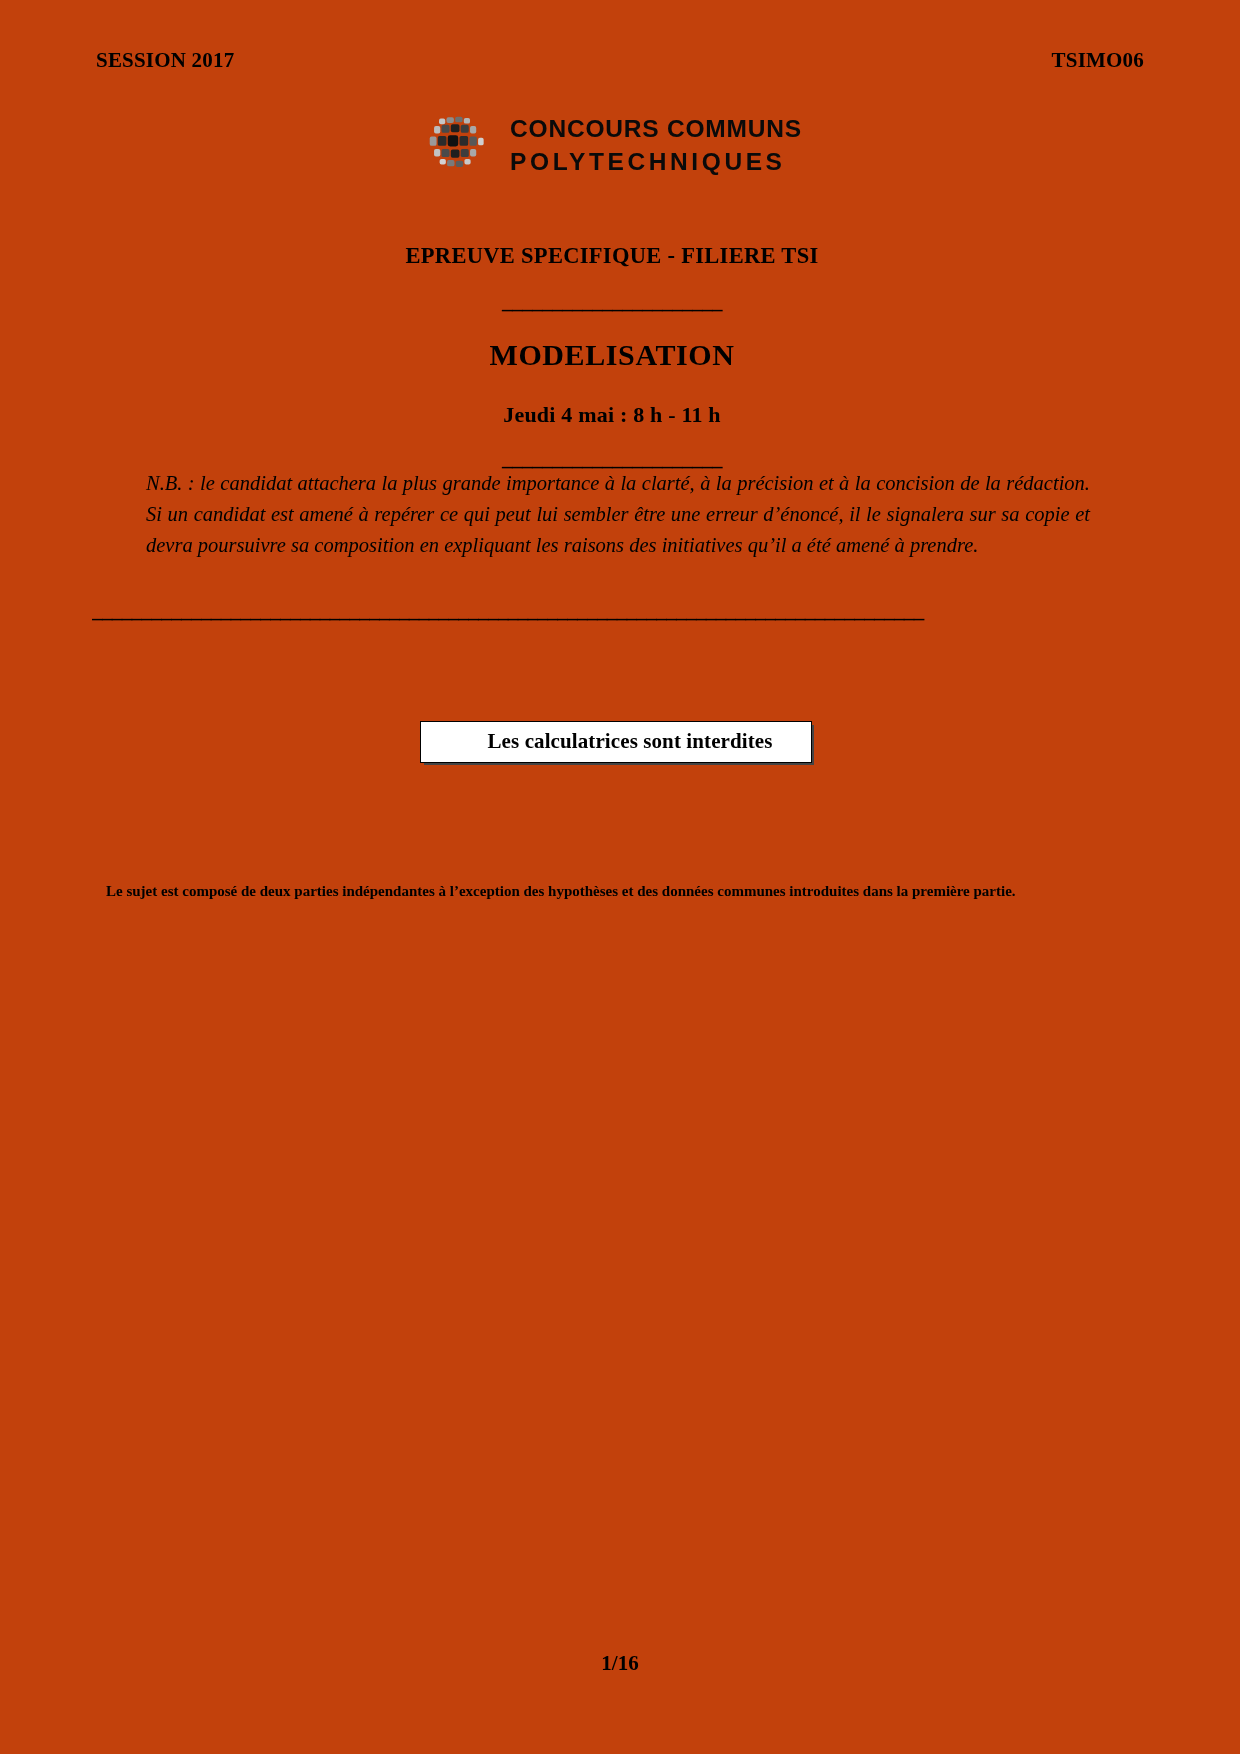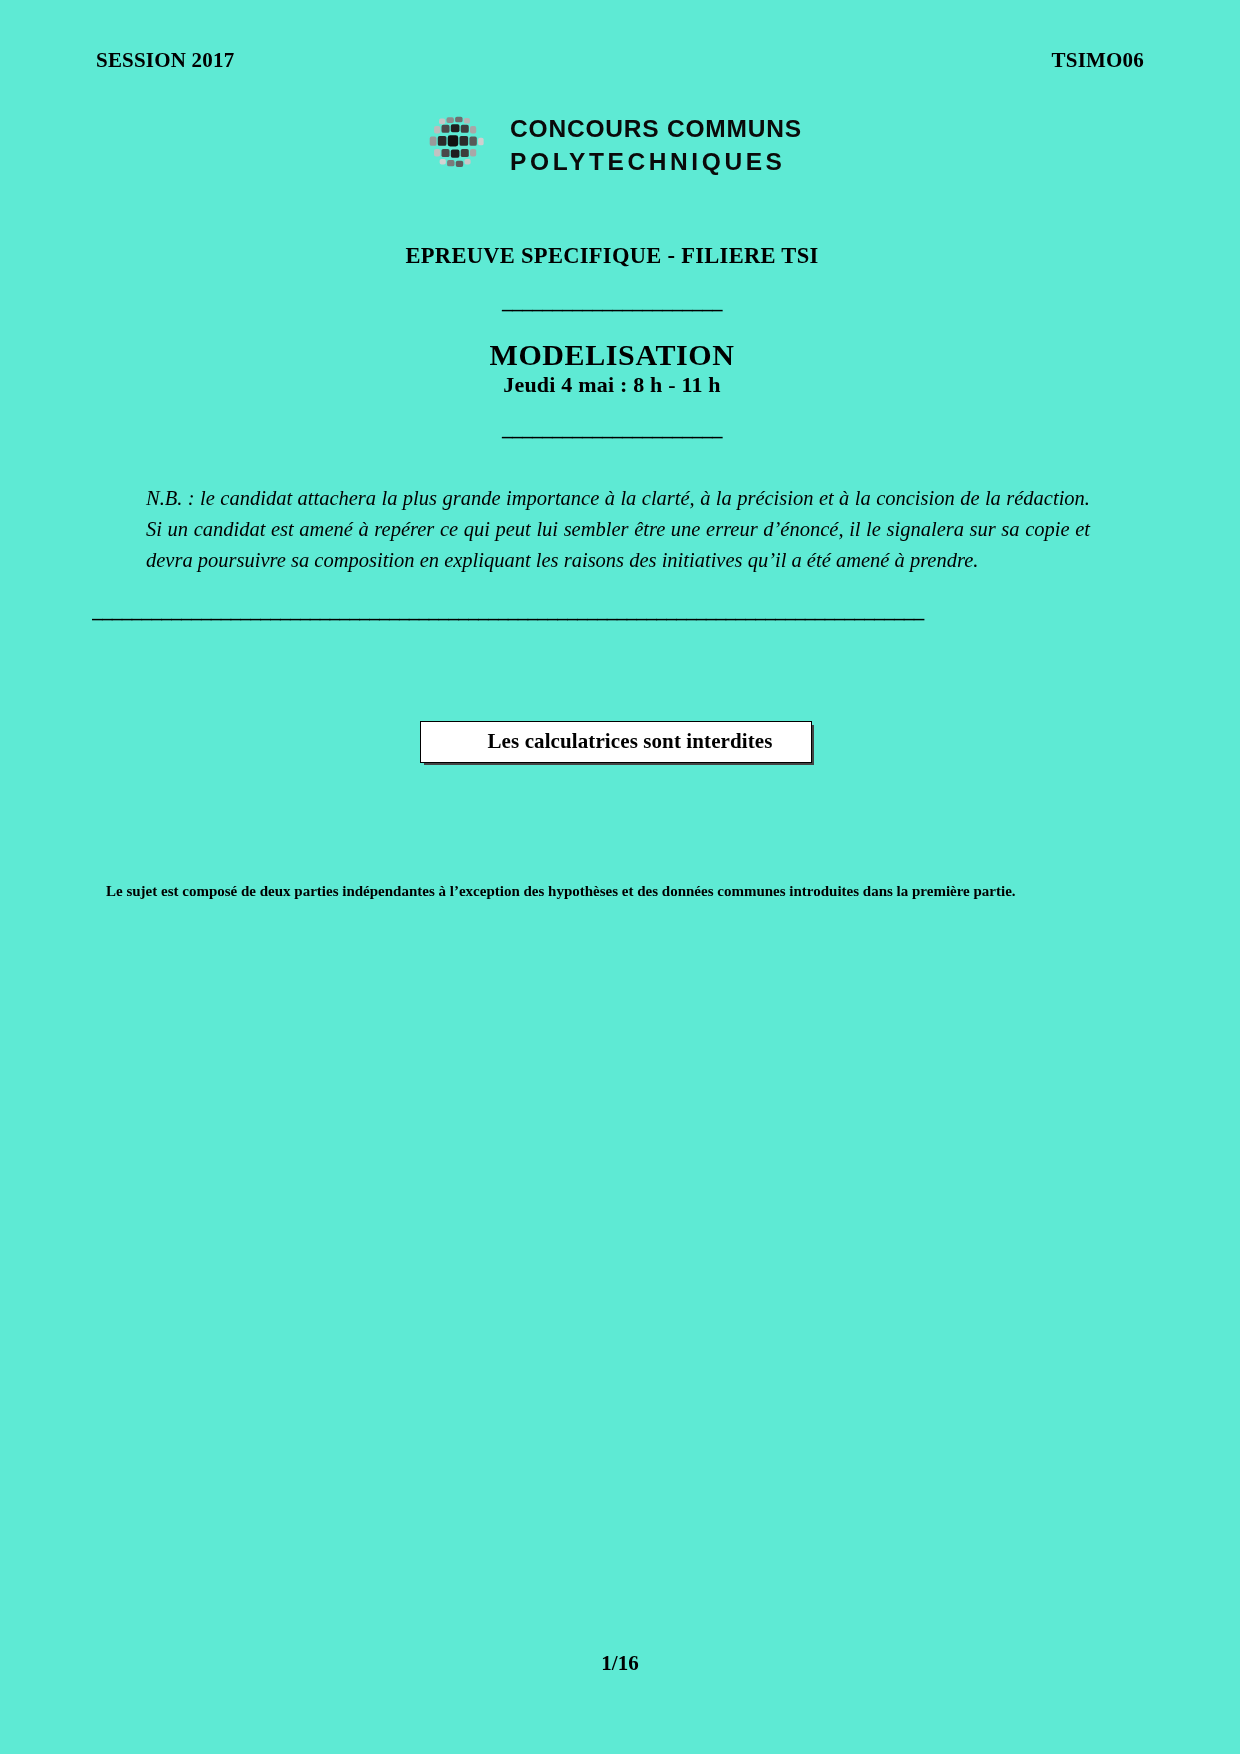--- a/index.html
+++ b/index.html
@@ -9,21 +9,21 @@
   }
   body {
     font-family: "Liberation Serif", "DejaVu Serif", serif;
     color: #000000;
   }
   .page {
     position: relative;
     width: 1240px;
     height: 1754px;
     margin: 0 auto;
-    background: #5eead4;
+    background: #c2410c;
     overflow: hidden;
     box-sizing: border-box;
   }
 
   
   .runhead {
     position: absolute;
     top: 48px;
     left: 96px;
     right: 96px;
@@ -91,36 +91,36 @@
   .title-main {
     font-weight: bold;
     font-size: 30px;
     letter-spacing: 0.6px;
     margin-top: 26px;
   }
   .schedule {
     font-weight: bold;
     font-size: 22px;
     letter-spacing: 0.2px;
+    margin-top: 30px;
   }
   .rule-underscores.second {
     margin-top: 20px;
   }
 
   
   .nb {
     position: absolute;
     top: 468px;
     left: 146px;
     right: 150px;
     font-style: italic;
     font-size: 20.5px;
     line-height: 1.52;
     text-align: justify;
-    margin-top: 15px;
   }
 
   
   .long-divider {
     position: absolute;
     top: 600px;
     left: 92px;
     right: 88px;
     font-weight: bold;
     font-size: 21px;

